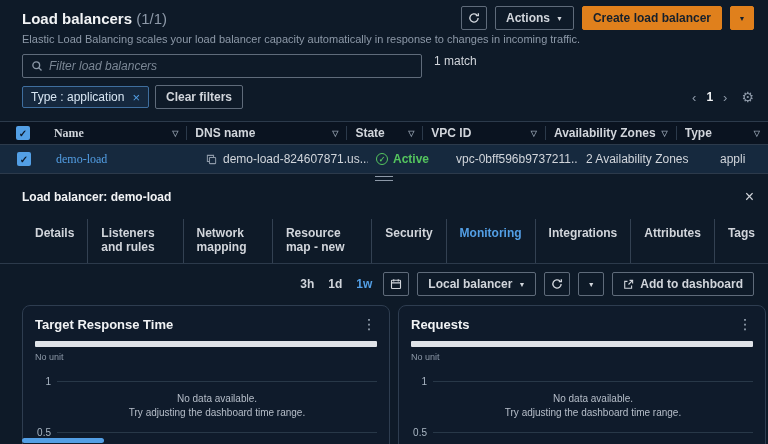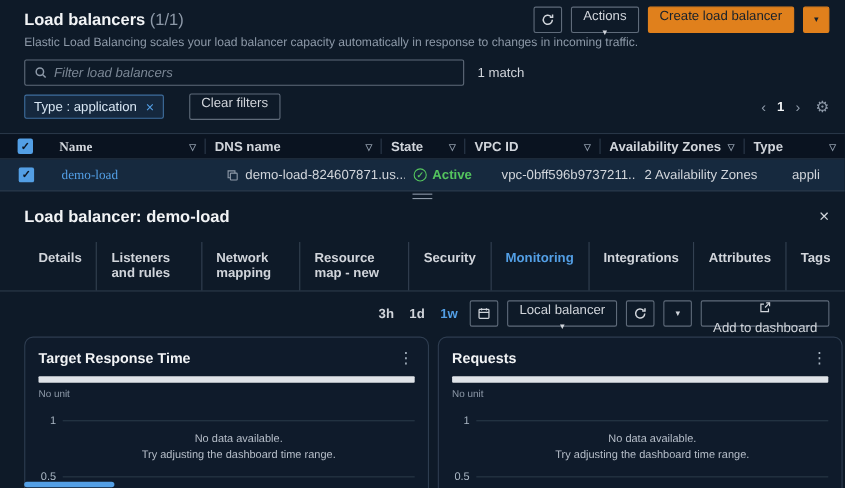--- a/index.html
+++ b/index.html
@@ -9,34 +9,34 @@
     background: #0e1a28; color: #d1d5db;
     font-family: "Liberation Sans", sans-serif; font-size: 12px;
   }
   
   .header-row { display:flex; align-items:center; justify-content:space-between; padding: 6px 14px 0 22px; height: 30px; }
   h1 { font-size: 15px; font-weight: bold; color:#f1f3f5; }
   h1 .count { font-weight: normal; color:#8d99a8; }
   .hdr-actions { display:flex; align-items:center; gap:8px; }
   .btn { display:inline-flex; align-items:center; gap:6px; height:24px; padding:0 10px;
          background:transparent; border:1px solid #5f6b7a; border-radius:2px;
-         color:#d1d5db; font-weight:normal; font-size:12px; cursor:pointer;flex-direction:column; }
+         color:#d1d5db; font-weight:bold; font-size:12px; cursor:pointer; }
   .btn.icon-only { width:26px; padding:0; justify-content:center; }
   .btn-primary { background:#e0801c; border:1px solid #e0801c; color:#16202c; }
   .btn-primary.caret-btn { width:24px; padding:0; justify-content:center; }
   .caret { font-size:7px; line-height:1; }
   .desc { color:#8d99a8; font-size:11px; padding: 3px 22px 0 22px; }
-  .search-row { display:flex; align-items:center; gap:12px; padding: 9px 22px 0 22px; }
+  .search-row { display:flex; gap:12px; padding: 9px 22px 0 22px; }
   .search-box { display:flex; align-items:center; gap:6px; width:400px; height:24px;
                 border:1px solid #5f6b7a; border-radius:2px; background:#0e1a28; padding:0 8px; }
   .search-box input { flex:1; background:transparent; border:none; outline:none;
                 color:#d1d5db; font-size:12px; font-style:italic; font-family:"Liberation Sans",sans-serif; }
   .search-box input::placeholder { color:#7b8costa795; color:#7b8795; }
   .match { color:#d1d5db; }
-  .filter-row { display:flex; align-items:center; gap:23px; padding: 7px 14px 0 22px; justify-content: flex-end; }
+  .filter-row { display:flex; align-items:center; gap:6px; padding: 7px 14px 0 22px; justify-content: flex-end; }
   .chip { display:inline-flex; align-items:center; gap:8px; height:22px; padding:0 8px;
           border:1px solid #3f6e9e; background:#15283e; border-radius:2px; color:#d8e6f3; }
   .chip .x { color:#539fe5; font-size:13px; cursor:pointer; line-height:1; }
   .spacer { flex:1; }
   .pager { display:flex; align-items:center; gap:10px; color:#8d99a8; font-size:13px; }
   .pager .pg { color:#f1f3f5; font-weight:bold; font-size:12px; }
   .pager span { cursor:pointer; }
   .pager .gear { font-size:14px; margin-left:4px; }
   
   .tbl { margin-top: 12px; border-top:1px solid #2c3a4b; }
@@ -56,21 +56,21 @@
         font-size:10px; font-weight:bold; display:flex; align-items:center; justify-content:center; cursor:pointer; }
   .link { color:#539fe5; cursor:pointer; }
   .state-ok { display:flex; align-items:center; gap:5px; color:#54c45e; font-weight:bold; }
   .ok-dot { width:12px; height:12px; border:1px solid #54c45e; border-radius:50%;
             display:flex; align-items:center; justify-content:center; font-size:8px; color:#54c45e; font-weight:bold; }
   
   .split { height:9px; display:flex; align-items:center; justify-content:center; cursor:row-resize; }
   .split .grip { width:18px; height:5px; border-top:1px solid #8d99a8; border-bottom:1px solid #8d99a8; }
   
   .panel-hd { display:flex; align-items:center; justify-content:space-between; padding: 6px 14px 4px 22px; }
-  .panel-hd h2 { font-size:15px; font-weight:bold; color:#f1f3f5; }
+  .panel-hd h2 { font-size:12px; font-weight:bold; color:#f1f3f5; }
   .close-x { color:#d1d5db; font-size:16px; cursor:pointer; line-height:1; }
   .tabs { display:flex; align-items:stretch; margin-top:10px; border-bottom:1px solid #2c3a4b; padding-left:22px; }
   .tab { padding: 7px 13px 9px 13px; font-weight:bold; color:#d1d5db; cursor:pointer;
          border-left:1px solid #33415263; border-left:1px solid #334152; }
   .tab:first-child { border-left:none; }
   .tab.active { color:#539fe5; }
   .toolbar { display:flex; align-items:center; justify-content:flex-end; gap:8px; padding: 8px 14px 0 22px; }
   .range { font-weight:bold; color:#d1d5db; cursor:pointer; padding:0 3px; }
   .range.active { color:#539fe5; }
   

